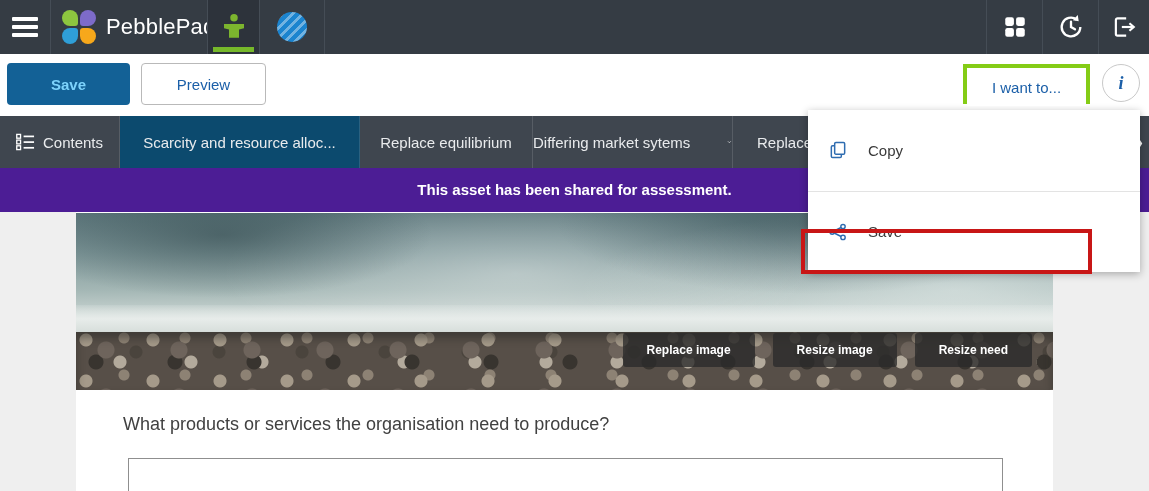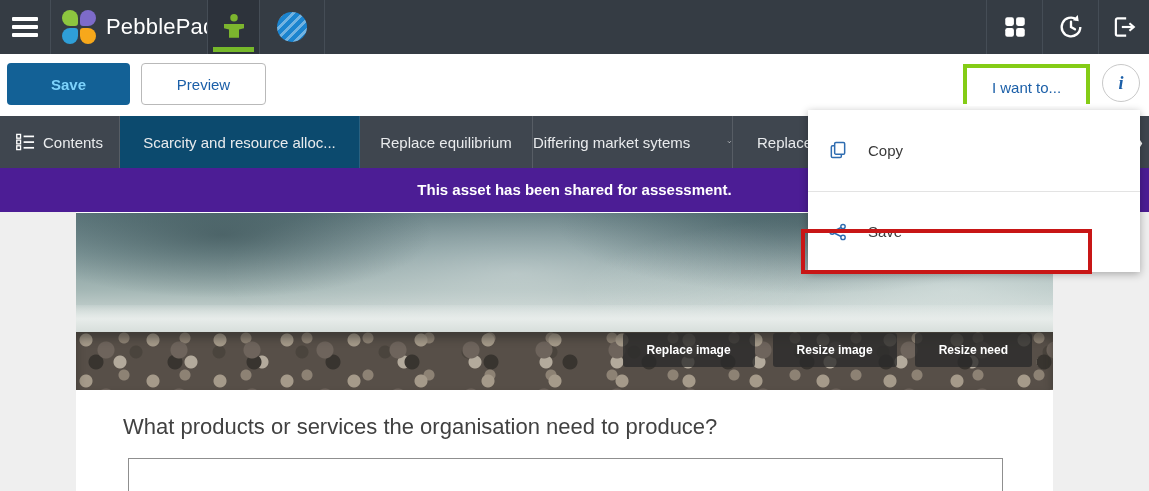--- a/index.html
+++ b/index.html
@@ -70,21 +70,21 @@
       radial-gradient(circle at 48px 6px,  #8d8274 0 5px, transparent 6px),
       radial-gradient(circle at 20px 30px, #38342f 0 7px, transparent 8px),
       radial-gradient(circle at 44px 30px, #b3aa9c 0 6px, transparent 7px),
       radial-gradient(circle at 60px 20px, #4a443d 0 6px, transparent 7px);
     background-size: 67px 41px, 73px 47px, 61px 37px, 79px 43px, 71px 39px, 83px 45px;
     box-shadow: inset 0 6px 8px rgba(40,40,36,0.5);
   }
   .hero-actions { position:absolute; right:21px; bottom:23px; display:flex; gap:18px; }
   .hero-actions button { height:34px; padding:0 24px; background:rgba(42,42,42,0.78); color:#fff; font-size:12px; font-weight:700; border:none; border-radius:3px; cursor:pointer; font-family:inherit; }
 
-  .question { position:absolute; left:47px; top:202px; font-size:22px; color:#414141; }
+  .question { position:absolute; left:47px; top:202px; font-size:18px; color:#414141; }
   .answer-box { position:absolute; left:52px; top:246px; width:875px; height:60px; border:1px solid #8f8f8f; background:#fff; resize:none; font-family:inherit; font-size:15px; padding:6px; }
 
   
   .menu { position:absolute; left:808px; top:110px; width:332px; height:162px; background:#fff; box-shadow:0 2px 8px rgba(0,0,0,0.3); z-index:50; display:flex; flex-direction:column; }
   .menu-item { flex:1; display:flex; align-items:center; padding-left:20px; gap:20px; cursor:pointer; color:#3a3a3a; font-size:15px; }
   .menu-item + .menu-item { border-top:1px solid #e3e3e3; }
   .print-annotation { position:absolute; left:801px; top:229px; width:291px; height:45px; border:4px solid #c81616; z-index:70; pointer-events:none; }
 
   .icon-svg { display:block; }
 </style>

